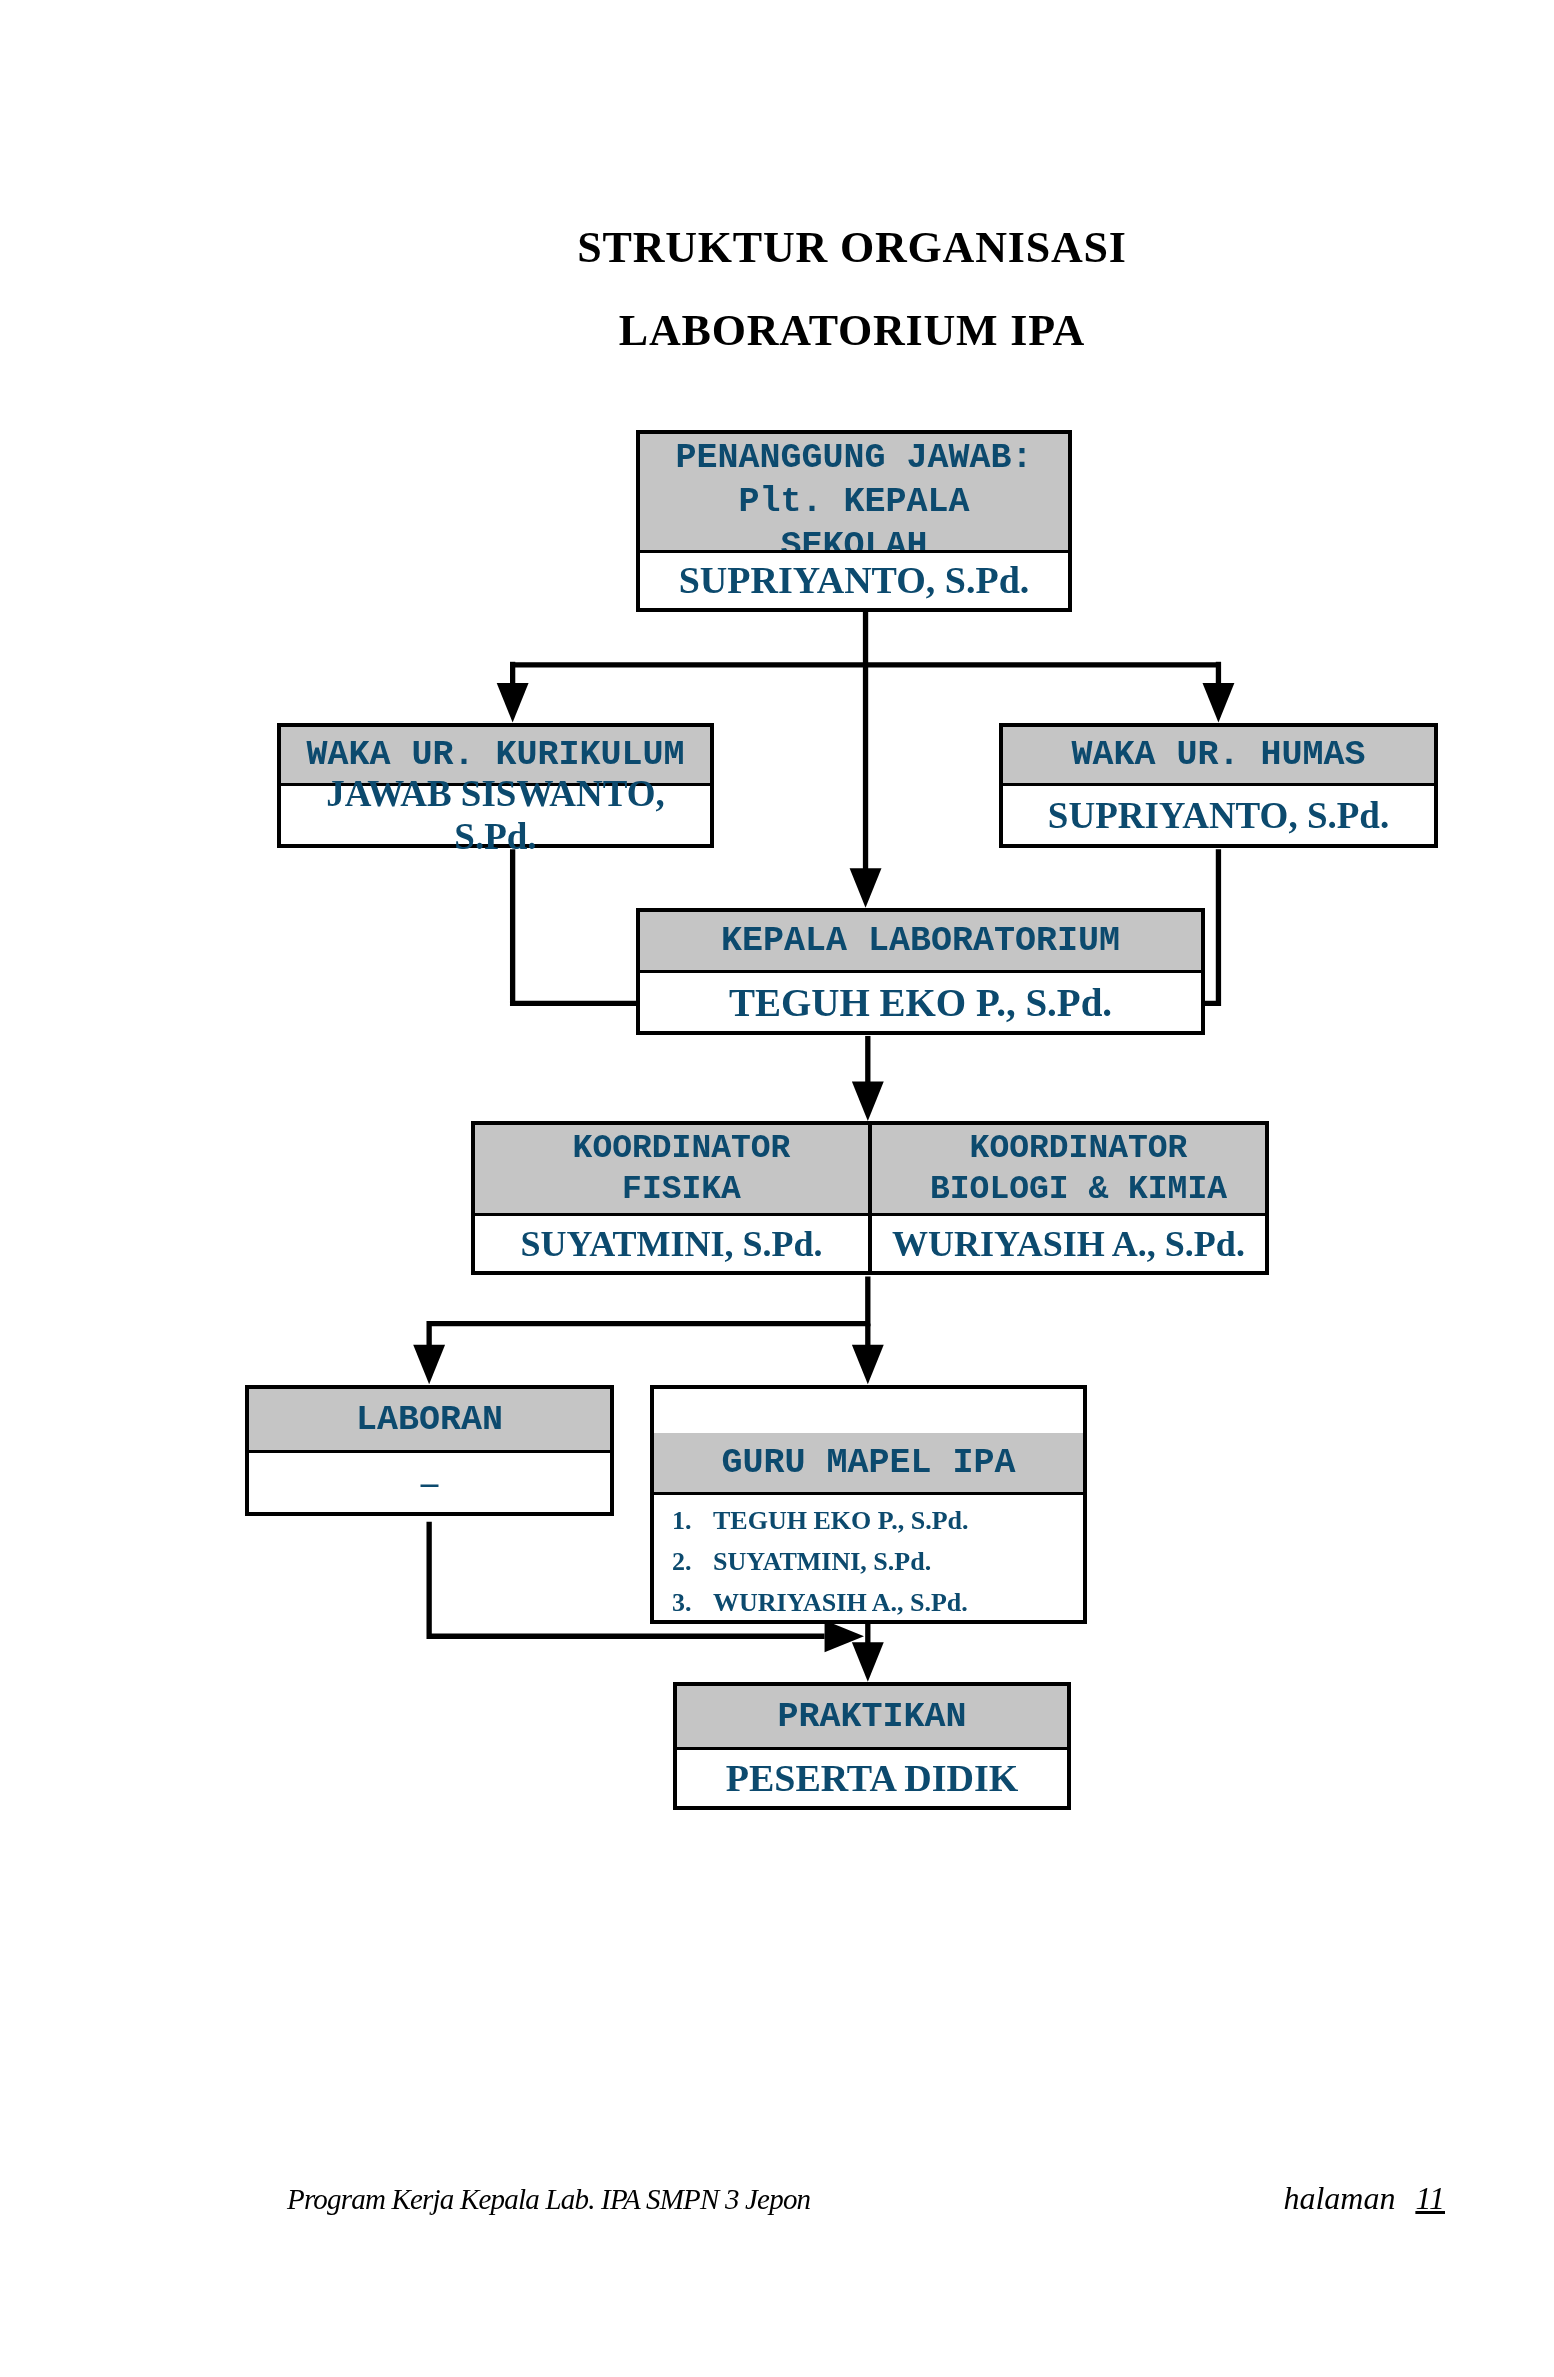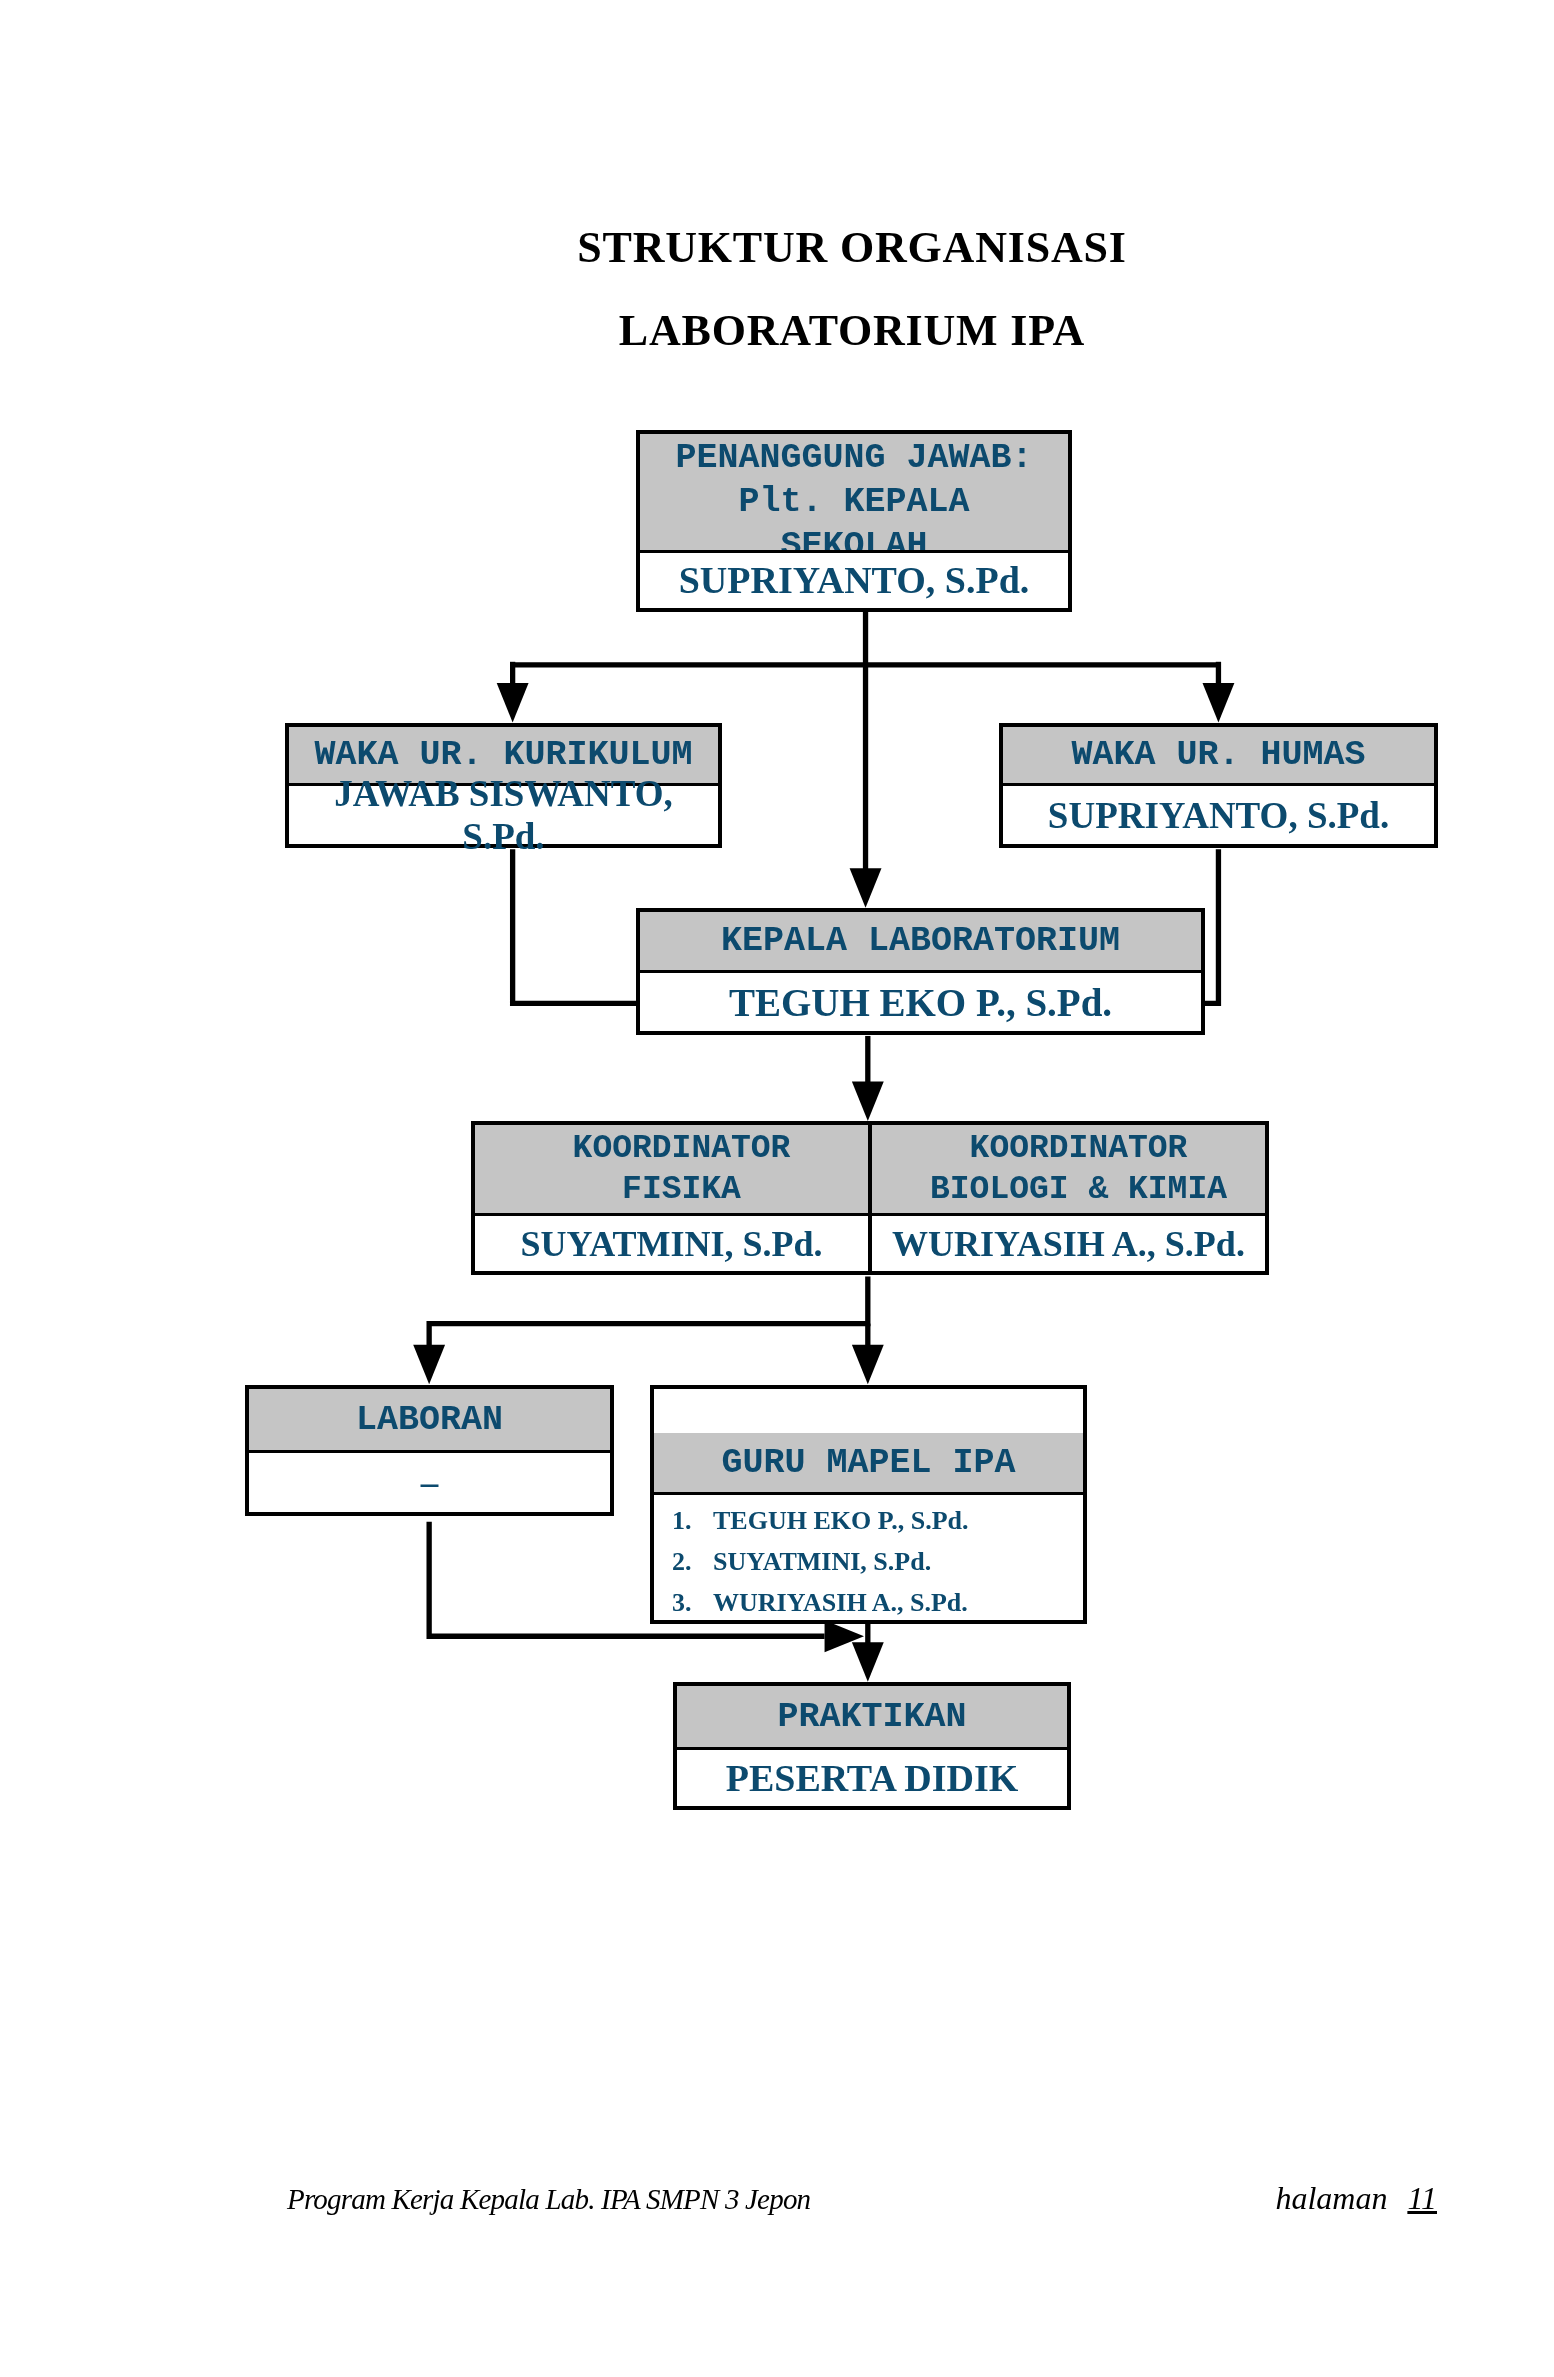--- a/index.html
+++ b/index.html
@@ -36,21 +36,21 @@
   .bdy{
     border-top:3.8px solid var(--line-color);
     background:var(--body-fill);
     display:flex;align-items:center;justify-content:center;
     font-weight:bold;text-align:center;
   }
   
   #n-penanggung{left:636px;top:430px;width:436px;}
   #n-penanggung .hdr{height:114px;justify-content:flex-start;font-size:35px;line-height:44px;padding-top:1.5px;}
   #n-penanggung .bdy{height:55px;font-size:38px;}
-  #n-waka-k{left:285px;top:723px;width:437px;}
+  #n-waka-k{left:277px;top:723px;width:437px;}
   #n-waka-h{left:999px;top:723px;width:439px;}
   .waka .hdr{height:56px;font-size:35px;}
   .waka .bdy{height:58px;font-size:37px;}
   #n-kepala{left:636px;top:908px;width:569px;}
   #n-kepala .hdr{height:58px;font-size:35px;}
   #n-kepala .bdy{height:58px;font-size:39px;}
   #n-koord{left:471px;top:1121px;width:798px;display:flex;}
   .koord-cell{flex:1;}
   .koord-cell .hdr{height:88px;font-size:33px;line-height:41px;padding-left:20px;}
   .koord-cell .bdy{height:55px;font-size:36px;}
@@ -61,21 +61,21 @@
   #n-guru{left:650px;top:1385px;width:437px;}
   #n-guru .hdr{height:59px;font-size:35px;margin-top:44px;}
   #n-guru .bdy{height:128px;flex-direction:column;align-items:flex-start;justify-content:flex-start;
                padding:4.6px 0 0 18px;font-size:26px;line-height:41px;text-align:left;box-sizing:border-box;}
   .guru-line{white-space:nowrap;}
   .guru-line .num{display:inline-block;min-width:41px;}
   #n-praktikan{left:673px;top:1682px;width:398px;}
   #n-praktikan .hdr{height:61px;font-size:35px;}
   #n-praktikan .bdy{height:56px;font-size:38px;}
   .footer{
-    position:absolute;top:2180px;left:0;right:8px;
+    position:absolute;top:2180px;left:0;right:0;
     padding:0 110px 0 287px;
     display:flex;justify-content:space-between;align-items:baseline;
     font-style:italic;color:#000;
   }
   .footer .doc-title{font-size:29px;letter-spacing:-0.8px;}
   .footer .page-ref{font-size:32px;}
   .footer .page-num{text-decoration:underline;margin-left:20px;}
 </style>
 </head>
 <body>

